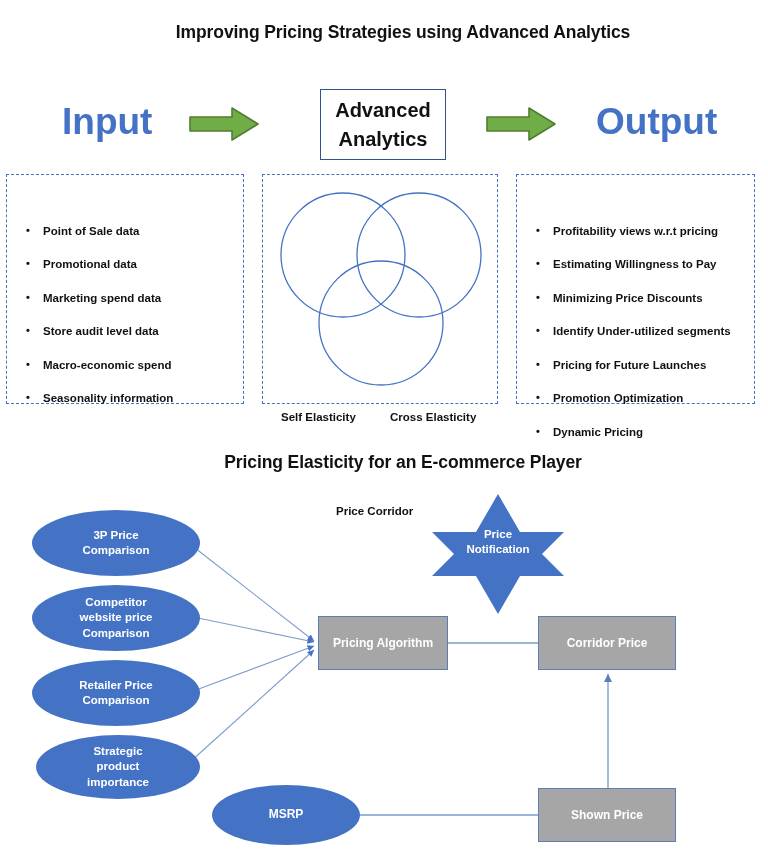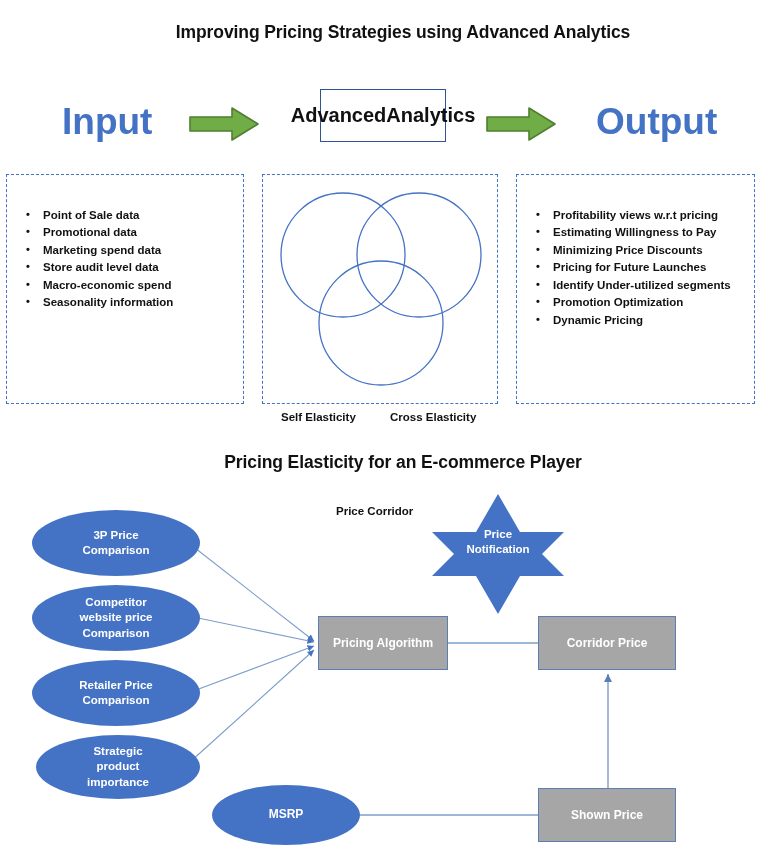--- a/index.html
+++ b/index.html
@@ -52,26 +52,26 @@
     height: 40px;
   }
   #arrow-left { left: 188px; top: 104px; }
   #arrow-right { left: 485px; top: 104px; }
 
   .aa-box {
     position: absolute;
     left: 320px;
     top: 89px;
     width: 126px;
-    height: 53px;
+    height: 71px;
     border: 1.6px solid #2F5496;
     background: #ffffff;
     box-sizing: border-box;
     display: flex;
-    flex-direction: row;
+    flex-direction: column;
     align-items: center;
     justify-content: center;
     font-size: 20px;
     font-weight: bold;
     line-height: 1.42;
     color: #111111;
   }
 
   
   .panel {
@@ -96,20 +96,21 @@
     list-style: none;
   }
   .bullets li {
     position: relative;
     font-size: 11.5px;
     font-weight: bold;
     color: #111111;
     line-height: 1.52;
     padding-left: 22px;
     white-space: nowrap;
+    margin-top: 16px;
   }
   .bullets li::before {
     content: "\2022";
     position: absolute;
     left: 5px;
     top: -1px;
     font-size: 11px;
     color: #111111;
   }
 
@@ -230,22 +231,22 @@
     <div class="venn-label" id="venn-self">Self Elasticity</div>
     <div class="venn-label" id="venn-cross">Cross Elasticity</div>
     <div class="venn-label" id="venn-corr">Price Corridor</div>
   </div>
 
   <div class="panel" id="panel-output">
     <ul class="bullets">
       <li>Profitability views w.r.t pricing</li>
       <li>Estimating Willingness to Pay</li>
       <li>Minimizing Price Discounts</li>
+      <li>Identify Under-utilized segments</li>
       <li>Pricing for Future Launches</li>
-      <li>Identify Under-utilized segments</li>
       <li>Promotion Optimization</li>
       <li>Dynamic Pricing</li>
     </ul>
   </div>
 
   <div class="title" id="title-bottom">Pricing Elasticity for an E-commerce Player</div>
 
   <svg class="lower" viewBox="0 0 768 866">
     <defs>
       <marker id="ah" markerWidth="7" markerHeight="7" refX="6" refY="3" orient="auto">

